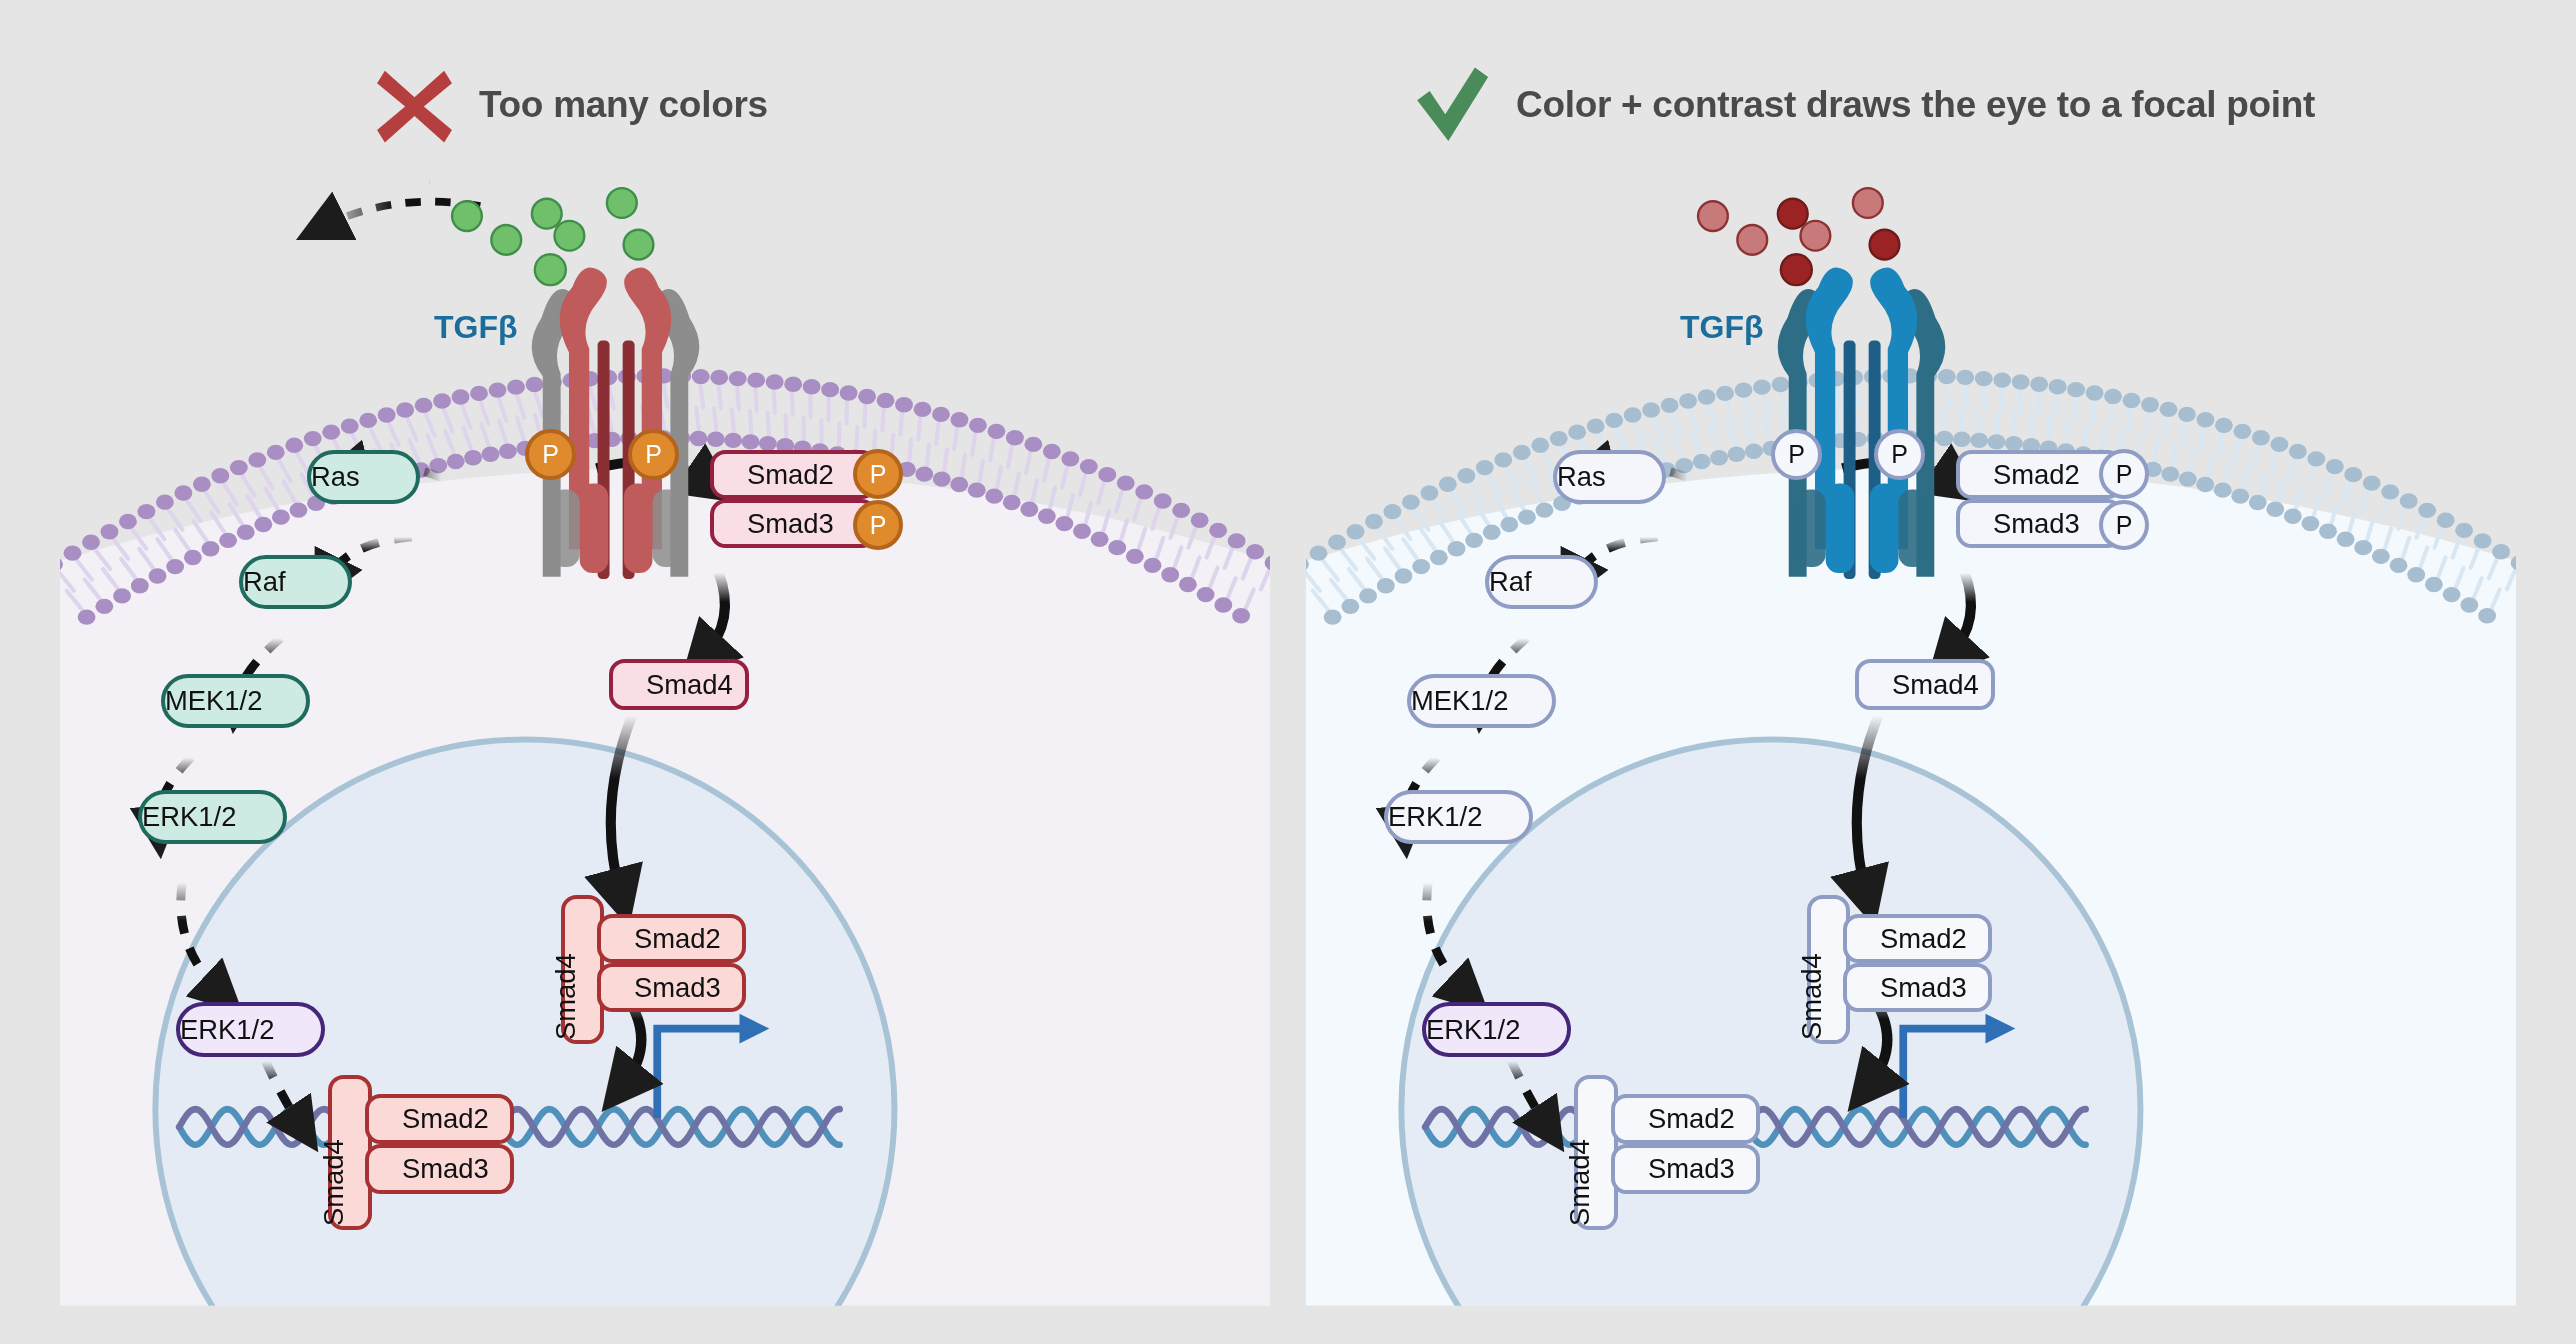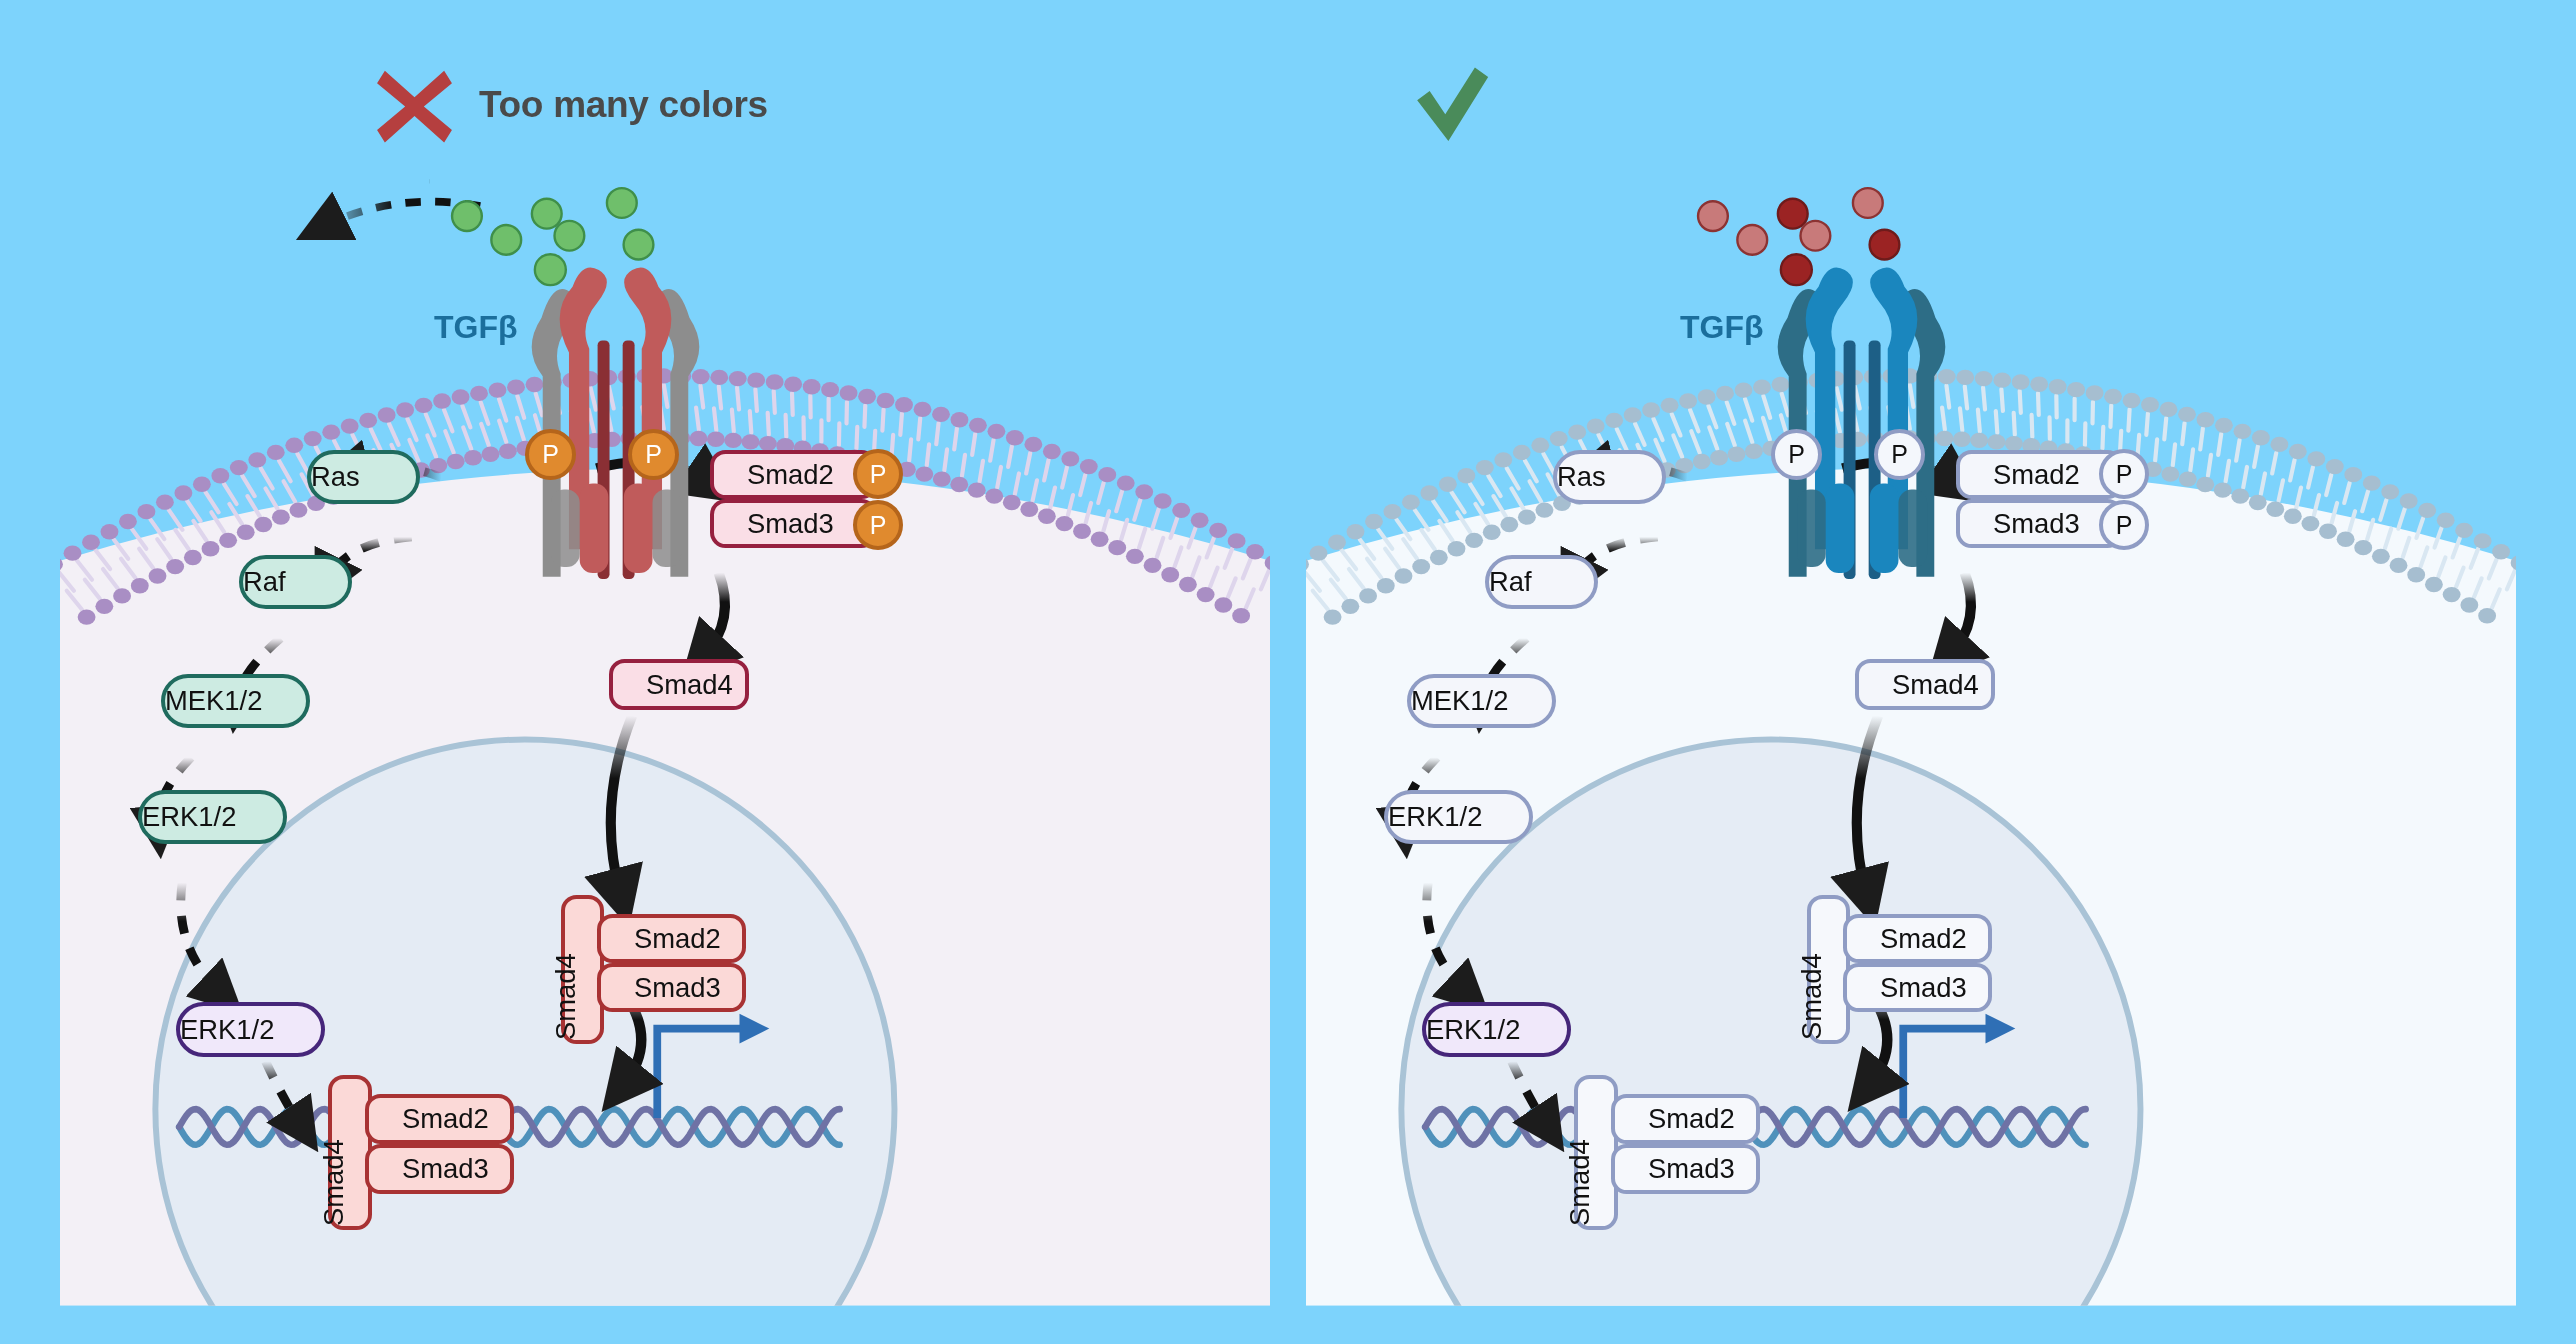--- a/index.html
+++ b/index.html
@@ -1,17 +1,17 @@
 <!DOCTYPE html>
 <html style="font-size:9.5px"><head>
 <meta charset="utf-8">
 <style>
   html,body{margin:0;padding:0;background:#ffffff;}
   body{width:2576px;height:1344px;font-family:"Liberation Sans",sans-serif;overflow:hidden;}
-  #stage{position:relative;width:2576px;height:1344px;background:#7dd3fc;}
+  #stage{position:relative;width:2576px;height:1344px;background:#e5e5e5;}
 
   
   .hdr{position:absolute;display:flex;align-items:center;gap:20px;}
   .hdr-title{font-size:37px;font-weight:bold;color:#4a4a4a;letter-spacing:-0.3px;white-space:nowrap;}
   .mark{width:89px;height:78px;display:block;}
 
   
   .panel{position:absolute;overflow:hidden;}
 
   svg.diagram{position:absolute;left:0;top:0;}
@@ -38,20 +38,21 @@
     <svg class="mark" viewBox="0 0 100 100">
       <path d="M12 6 L50 40 L88 6 L98 22 L62 52 L98 82 L88 98 L50 64 L12 98 L2 82 L38 52 L2 22 Z" fill="#b53f3f"></path>
     </svg>
     <div class="hdr-title">Too many colors</div>
   </div>
 
   <div class="hdr" style="left:1407px;top:66px;">
     <svg class="mark" viewBox="0 0 100 100">
       <path d="M6 44 L22 32 L42 62 L80 2 L97 14 L46 96 Z" fill="#4a8b5a"></path>
     </svg>
+    <div class="hdr-title">Color + contrast draws the eye to a focal point</div>
   </div>
 
   <div class="panel" id="pL" style="left:60px;top:179px;width:1210px;height:1127px;">
 
     <svg class="diagram" width="1210" height="1127" viewBox="0 0 2030 1890">
       <defs>
         <clipPath id="clipL">
             <rect x="0" y="0" width="2030" height="1890"></rect>
           </clipPath>
         <linearGradient id="fadeL1" x1="0" y1="0" x2="1" y2="0">

